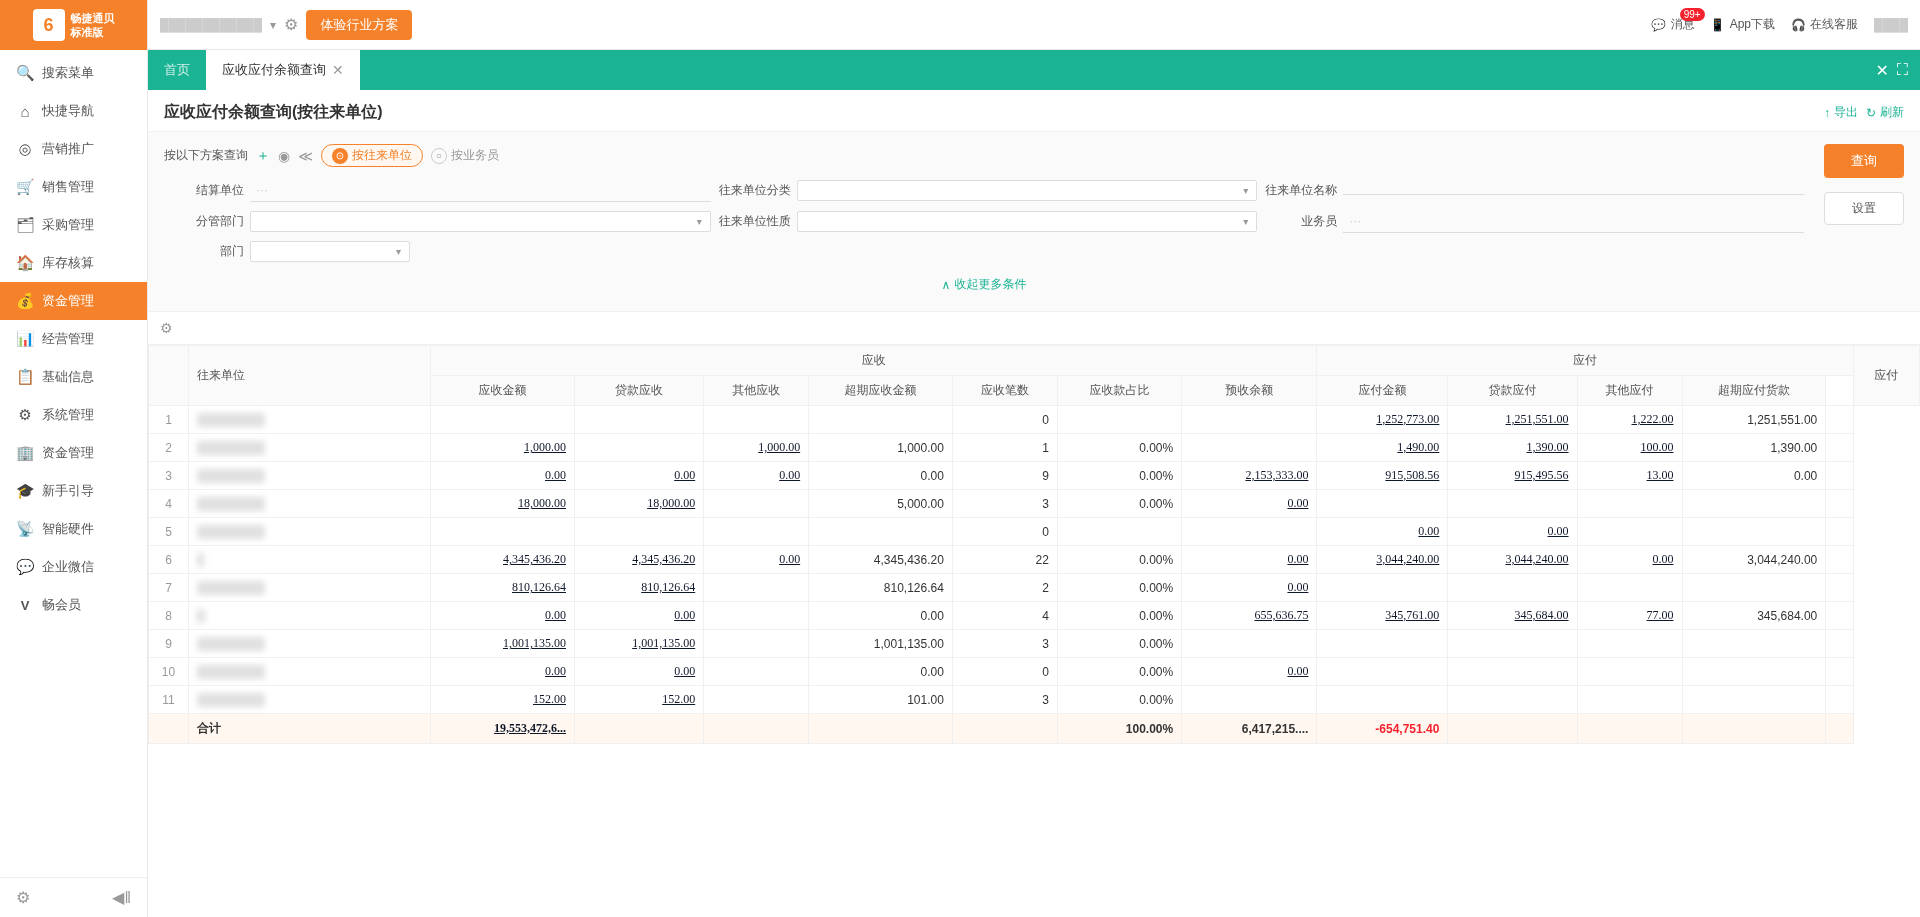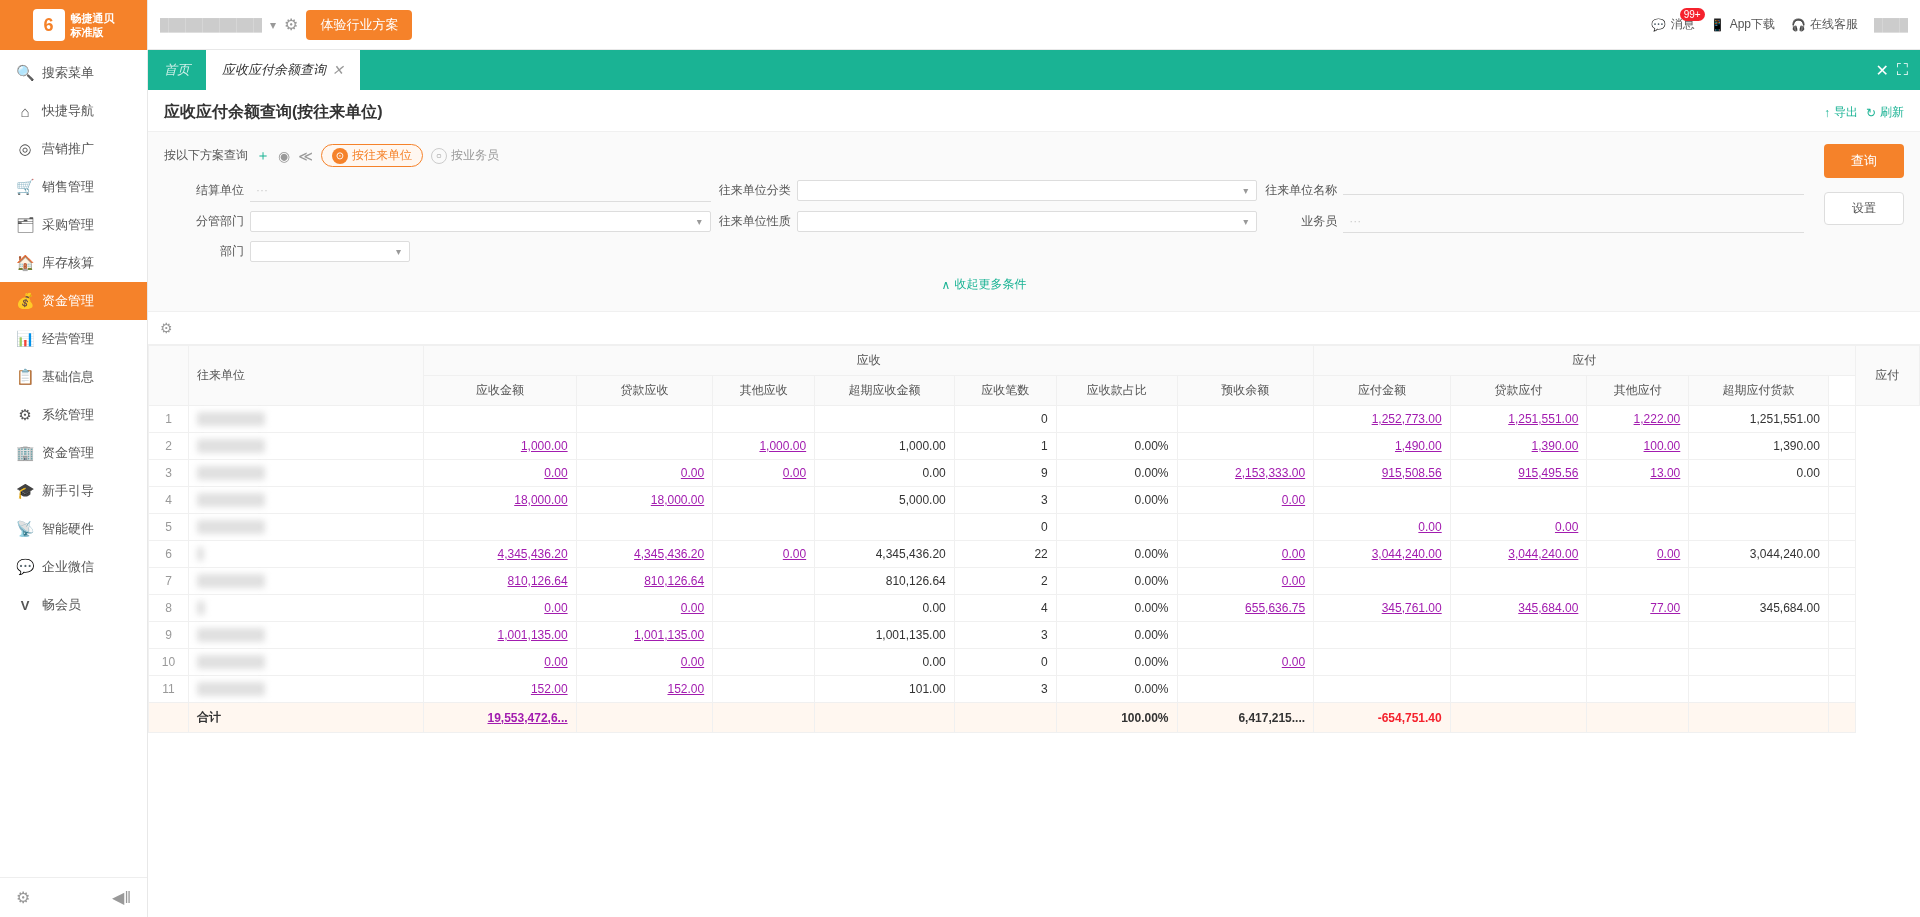--- a/index.html
+++ b/index.html
@@ -59,21 +59,21 @@
     }
     .gear-icon { color: #999; font-size: 16px; cursor: pointer; }
 
     
     .tabbar {
       position: fixed; left: 148px; top: 50px; right: 0; height: 40px;
       background: #1ab394; display: flex; align-items: stretch; z-index: 98;
     }
     .tab-item {
       display: flex; align-items: center; padding: 0 16px; cursor: pointer;
-      color: rgba(255,255,255,0.8); font-size: 13px; gap: 6px; font-style: italic;
+      color: rgba(255,255,255,0.8); font-size: 13px; gap: 6px;
     }
     .tab-item.active { background: #fff; color: #333; }
     .tab-close { color: #999; font-size: 14px; }
     .tabbar-actions {
       margin-left: auto; display: flex; align-items: center; padding: 0 12px; gap: 8px;
     }
     .tabbar-actions span { color: #fff; font-size: 16px; cursor: pointer; }
 
     
     .main-content {
@@ -140,21 +140,21 @@
     
     .table-area { padding: 0; overflow-x: auto; }
     .data-table {
       width: 100%; border-collapse: collapse; font-size: 12px;
     }
     .data-table th, .data-table td {
       border: 1px solid #f0f0f0; padding: 6px 8px; text-align: right; white-space: nowrap;
     }
     .data-table th { background: #fafafa; color: #555; font-weight: normal; text-align: center; }
     .data-table td:nth-child(2) { text-align: left; }
-    .data-table .num-link { color: #a21caf; text-decoration: underline; cursor: pointer; }
+    .data-table .num-link { color: #0f172a; text-decoration: underline; cursor: pointer; font-family: Liberation Serif, serif; }
     .data-table .row-num { color: #999; text-align: center; }
     .data-table tfoot td { background: #fff7f0; font-weight: bold; }
     .table-toolbar {
       display: flex; align-items: center; padding: 8px 12px; border-bottom: 1px solid #f0f0f0;
     }
     .settings-gear { color: #999; font-size: 14px; cursor: pointer; }
 
     
     ::-webkit-scrollbar { width: 6px; height: 6px; }
     ::-webkit-scrollbar-track { background: #f1f1f1; }

